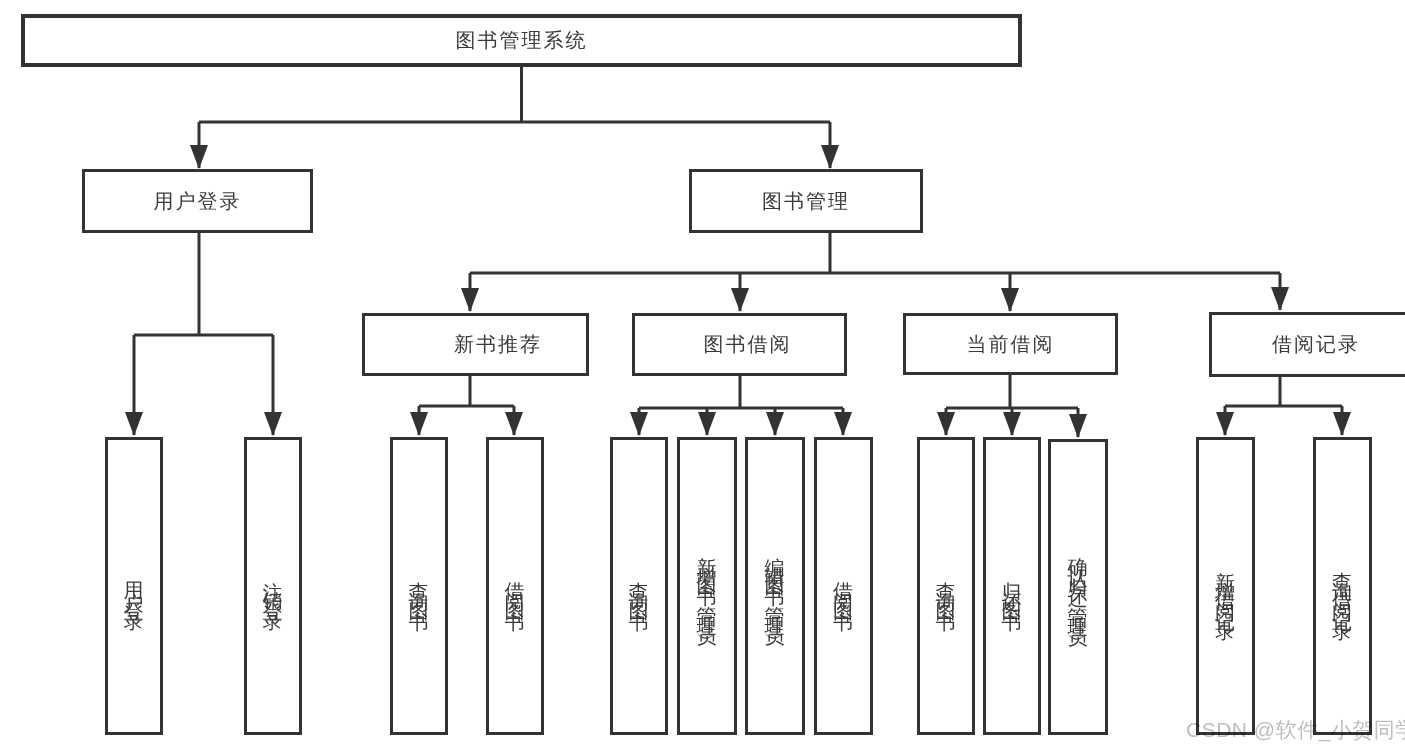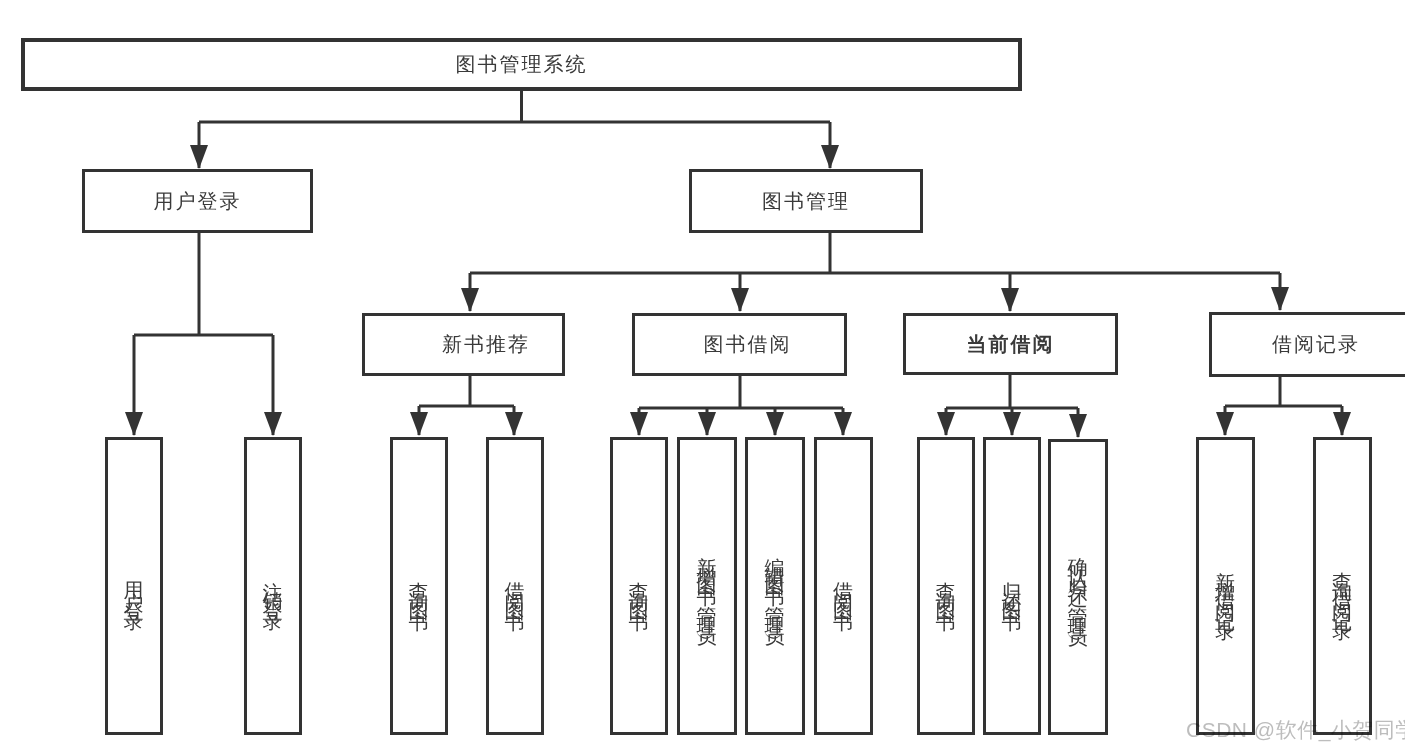--- a/index.html
+++ b/index.html
@@ -74,38 +74,38 @@
     <path d="M707 408 V435" fill="none" stroke="#333333" stroke-width="3" marker-end="url(#ah)"></path>
     <path d="M775 408 V435" fill="none" stroke="#333333" stroke-width="3" marker-end="url(#ah)"></path>
     <path d="M843 408 V435" fill="none" stroke="#333333" stroke-width="3" marker-end="url(#ah)"></path>
     <path d="M946 408 V435" fill="none" stroke="#333333" stroke-width="3" marker-end="url(#ah)"></path>
     <path d="M1012 408 V435" fill="none" stroke="#333333" stroke-width="3" marker-end="url(#ah)"></path>
     <path d="M1078 408 V437" fill="none" stroke="#333333" stroke-width="3" marker-end="url(#ah)"></path>
     <path d="M1225 406 V435" fill="none" stroke="#333333" stroke-width="3" marker-end="url(#ah)"></path>
     <path d="M1342 406 V435" fill="none" stroke="#333333" stroke-width="3" marker-end="url(#ah)"></path>
   </svg>
 
-  <div class="box root-box" style="left:21px;top:14px;width:1001px;height:53px;margin-top:24px;">
+  <div class="box root-box" style="left:21px;top:14px;width:1001px;height:53px;">
     <span class="hlbl">图书管理系统</span>
   </div>
 
   <div class="box" style="left:82px;top:169px;width:231px;height:64px;">
     <span class="hlbl">用户登录</span>
   </div>
   <div class="box" style="left:689px;top:169px;width:234px;height:64px;">
     <span class="hlbl">图书管理</span>
   </div>
 
-  <div class="box" style="left:362px;top:313px;width:203px;height:63px;padding-left:45px;">
+  <div class="box" style="left:362px;top:313px;width:227px;height:63px;padding-left:45px;">
     <span class="hlbl">新书推荐</span>
   </div>
   <div class="box" style="left:632px;top:313px;width:215px;height:63px;padding-left:16px;">
     <span class="hlbl">图书借阅</span>
   </div>
-  <div class="box" style="left:903px;top:313px;width:215px;height:62px;font-weight:bold;">
+  <div class="box" style="left:903px;top:313px;width:215px;height:62px;">
     <span class="hlbl">当前借阅</span>
   </div>
   <div class="box" style="left:1173px;top:312px;width:214px;height:65px;margin-left:36px;">
     <span class="hlbl">借阅记录</span>
   </div>
 
   <div class="box" style="left:105px;top:437px;width:58px;height:298px;">
     <span class="vtext">用户登录</span>
   </div>
   <div class="box" style="left:244px;top:437px;width:58px;height:298px;">

